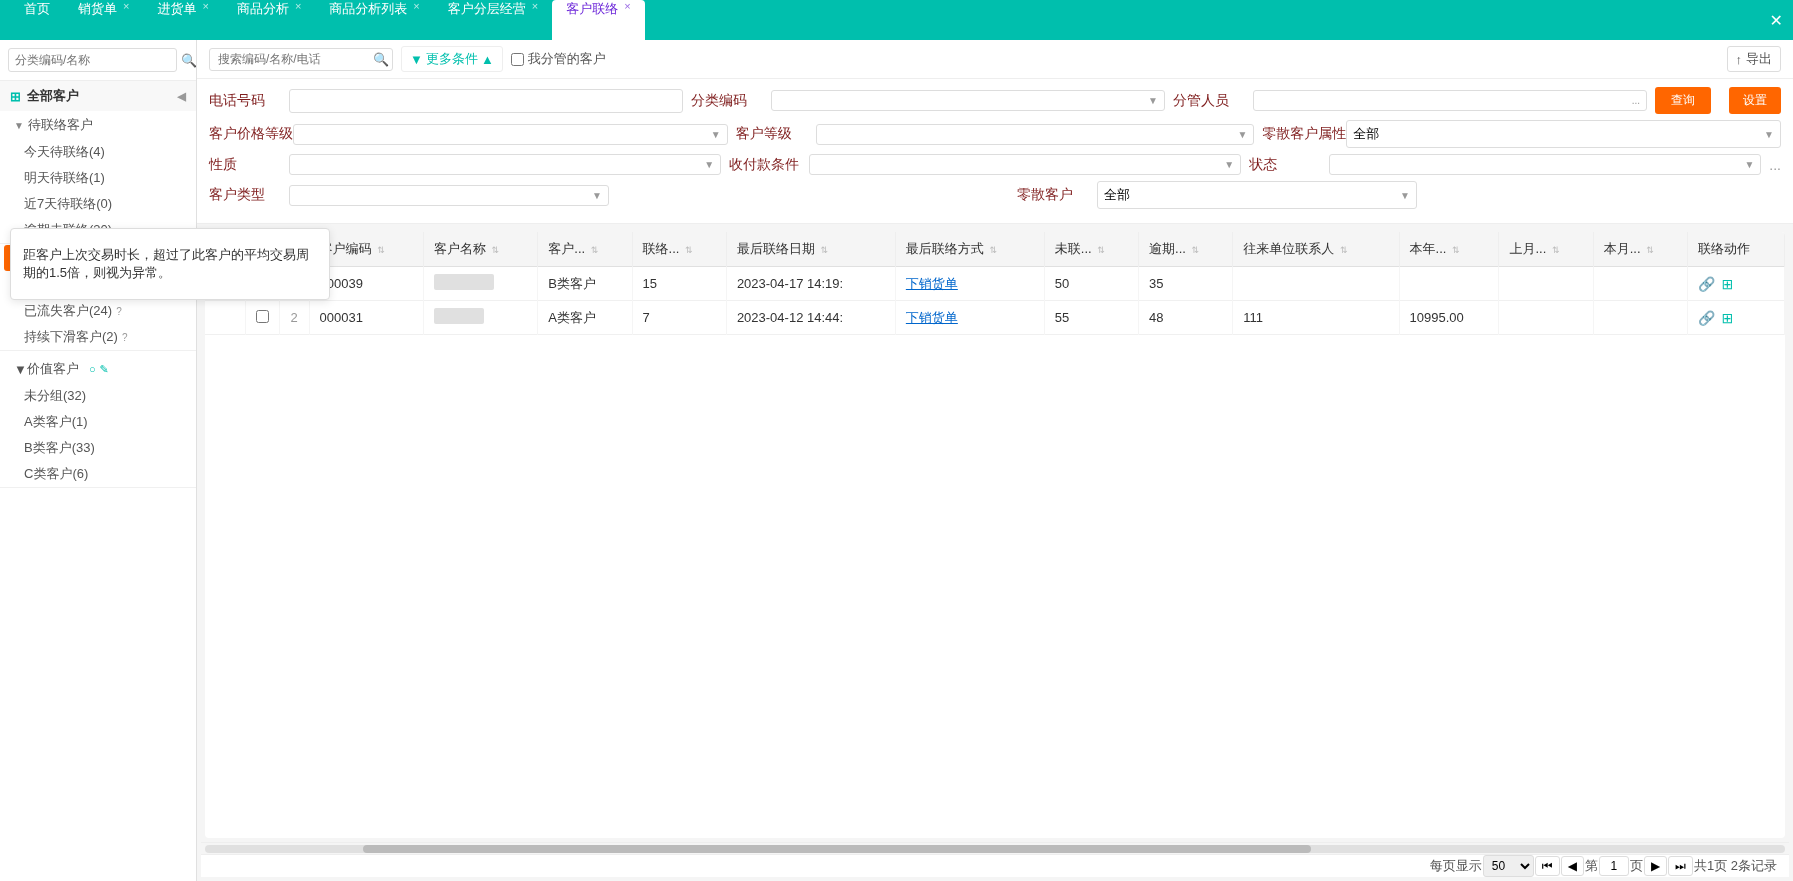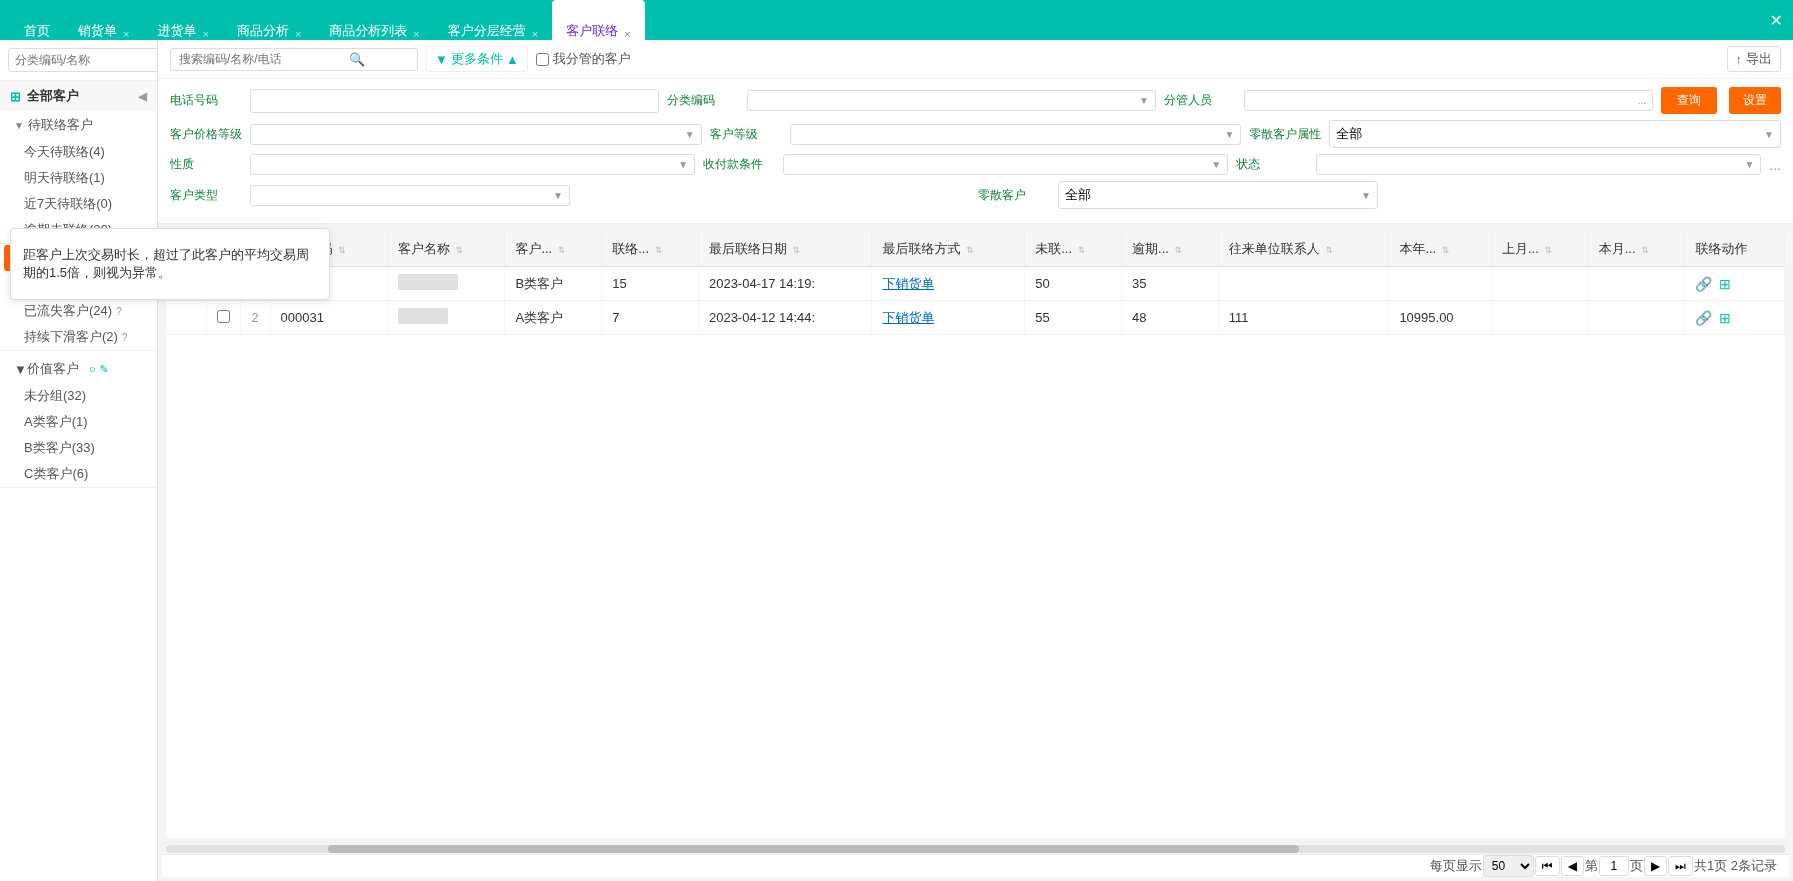--- a/index.html
+++ b/index.html
@@ -4,41 +4,41 @@
   <style>
     * { box-sizing: border-box; margin: 0; padding: 0; font-family: 'Microsoft YaHei', Arial, sans-serif; font-size: 13px; }
     body { background: #f5f5f5; overflow: hidden; width: 1793px; height: 881px; }
 
     
     .top-nav {
       display: flex; align-items: center; background: #00bfad; height: 40px; padding: 0 10px;
       color: white; position: relative;
     }
     .top-nav .nav-item {
-      padding: 0 14px; height: 40px; display: flex; align-items: flex-end; cursor: pointer;
+      padding: 0 14px; height: 40px; display: flex; align-items: flex-start; cursor: pointer;
       font-size: 13px; color: white; white-space: nowrap; position: relative;
     }
     .top-nav .nav-item.active {
       background: white; color: #6d28d9; border-radius: 4px 4px 0 0;
     }
     .top-nav .nav-item .close-x {
       margin-left: 6px; font-size: 11px; opacity: 0.7;
     }
     .top-nav .nav-close-all {
       margin-left: auto; color: white; cursor: pointer; font-size: 16px;
     }
 
     
     .main-layout {
       display: flex; height: calc(881px - 40px); background: #f0f0f0;
     }
 
     
     .sidebar {
-      width: 158px; background: white; border-right: 1px solid #e0e0e0;
+      width: 197px; background: white; border-right: 1px solid #e0e0e0;
       display: flex; flex-direction: column; overflow: hidden; flex-shrink: 0;
     }
     .sidebar-search {
       padding: 8px; border-bottom: 1px solid #eee; display: flex; align-items: center;
     }
     .sidebar-search input {
       flex: 1; border: 1px solid #ddd; border-radius: 3px; padding: 4px 6px; font-size: 12px;
       outline: none;
     }
     .sidebar-search .search-btn {
@@ -80,21 +80,21 @@
       flex: 1; display: flex; flex-direction: column; overflow: hidden;
     }
 
     
     .filter-bar {
       background: white; padding: 6px 12px; border-bottom: 1px solid #eee;
       display: flex; align-items: center; gap: 8px;
     }
     .filter-search {
       display: flex; align-items: center; border: 1px solid #ddd; border-radius: 3px;
-      padding: 3px 8px; width: 248px;
+      padding: 3px 8px; width: 184px;
     }
     .filter-search input {
       border: none; outline: none; font-size: 12px; width: 170px;
     }
     .filter-more {
       display: flex; align-items: center; color: #00bfad; cursor: pointer; font-size: 12px;
       padding: 3px 8px; border: 1px solid #eee; border-radius: 3px;
     }
     .filter-more .icon { margin-right: 3px; }
     .my-customers {
@@ -110,34 +110,34 @@
     .advanced-filter {
       background: white; padding: 8px 12px; border-bottom: 1px solid #eee;
     }
     .filter-row {
       display: flex; align-items: center; margin-bottom: 6px; gap: 8px;
     }
     .filter-field {
       display: flex; align-items: center; flex: 1;
     }
     .filter-field label {
-      font-size: 12px; color: #15803d; white-space: nowrap; min-width: 80px;
+      font-size: 14px; color: #7f1d1d; white-space: nowrap; min-width: 80px;
     }
     .filter-select {
       flex: 1; border: 1px solid #ddd; border-radius: 3px; padding: 4px 6px;
       font-size: 12px; display: flex; align-items: center; justify-content: space-between;
       cursor: pointer; background: white; min-width: 120px;
     }
     .filter-select .down-arrow { color: #999; font-size: 10px; margin-left: 4px; }
     .filter-input {
       flex: 1; border: 1px solid #ddd; border-radius: 3px; padding: 4px 6px;
       font-size: 12px; outline: none;
     }
     .filter-row-actions {
-      display: flex; gap: 12px; margin-left: auto; align-items: flex-end;
+      display: flex; gap: 18px; margin-left: auto; align-items: flex-end;
     }
     .btn-query {
       background: #ff6600; color: white; border: none; border-radius: 3px;
       padding: 5px 16px; cursor: pointer; font-size: 12px;
     }
     .btn-settings {
       background: #ff6600; color: white; border: none; border-radius: 3px;
       padding: 5px 14px; cursor: pointer; font-size: 12px;
     }
     .more-dots {

